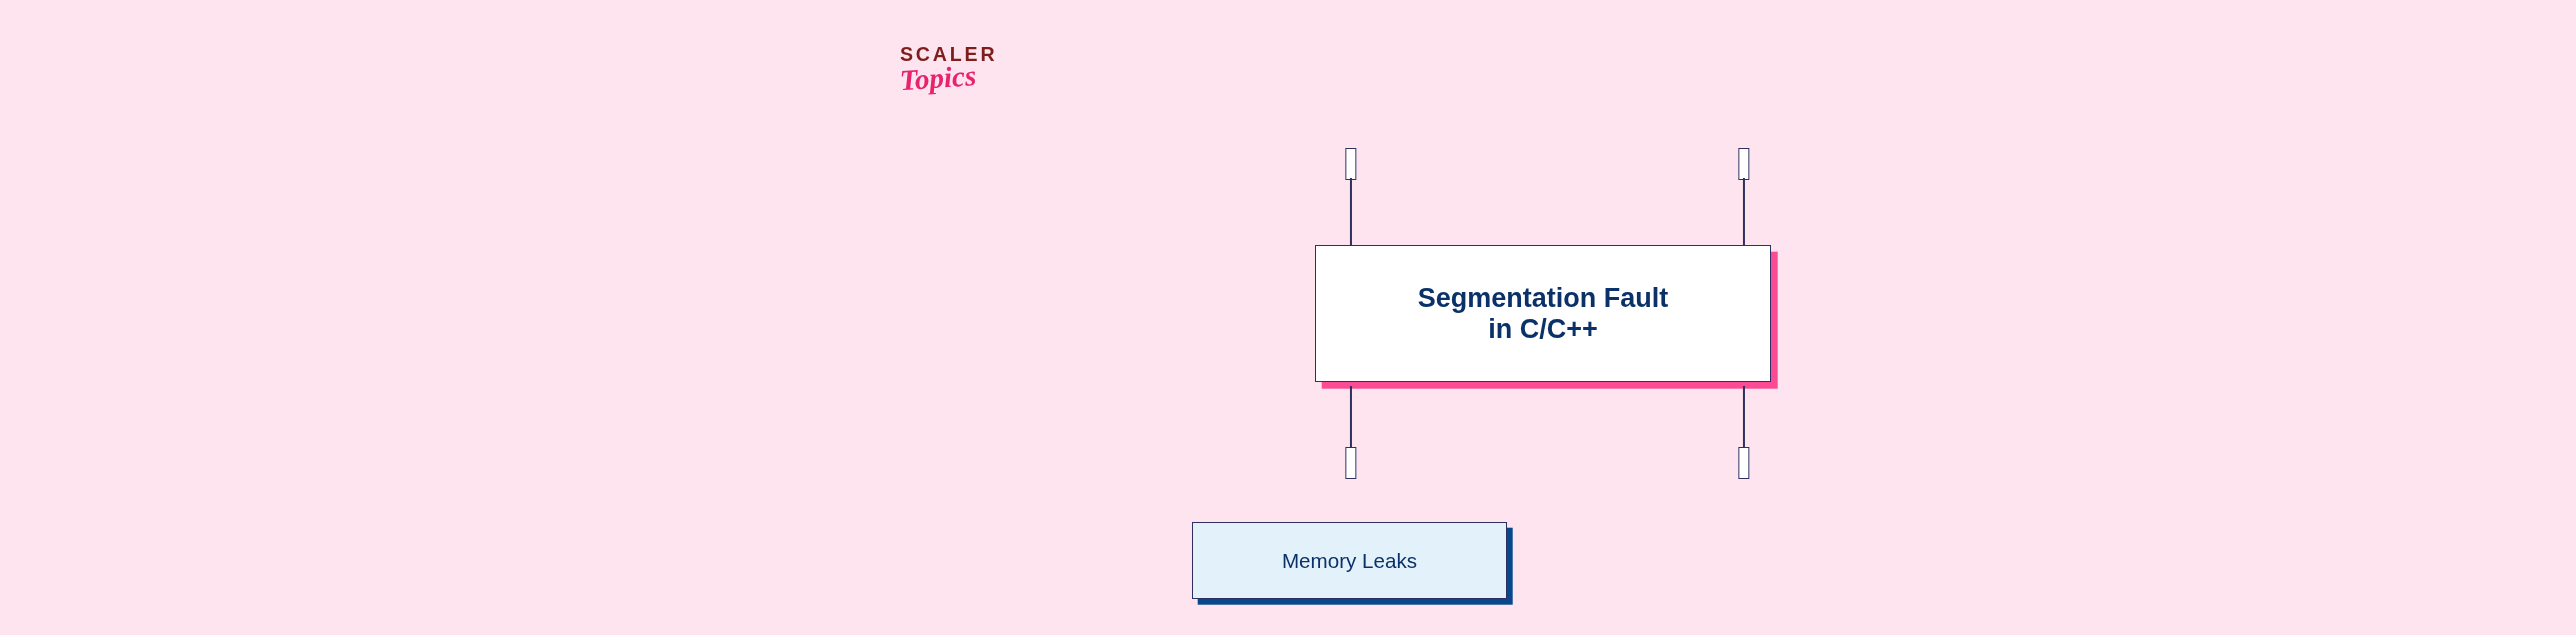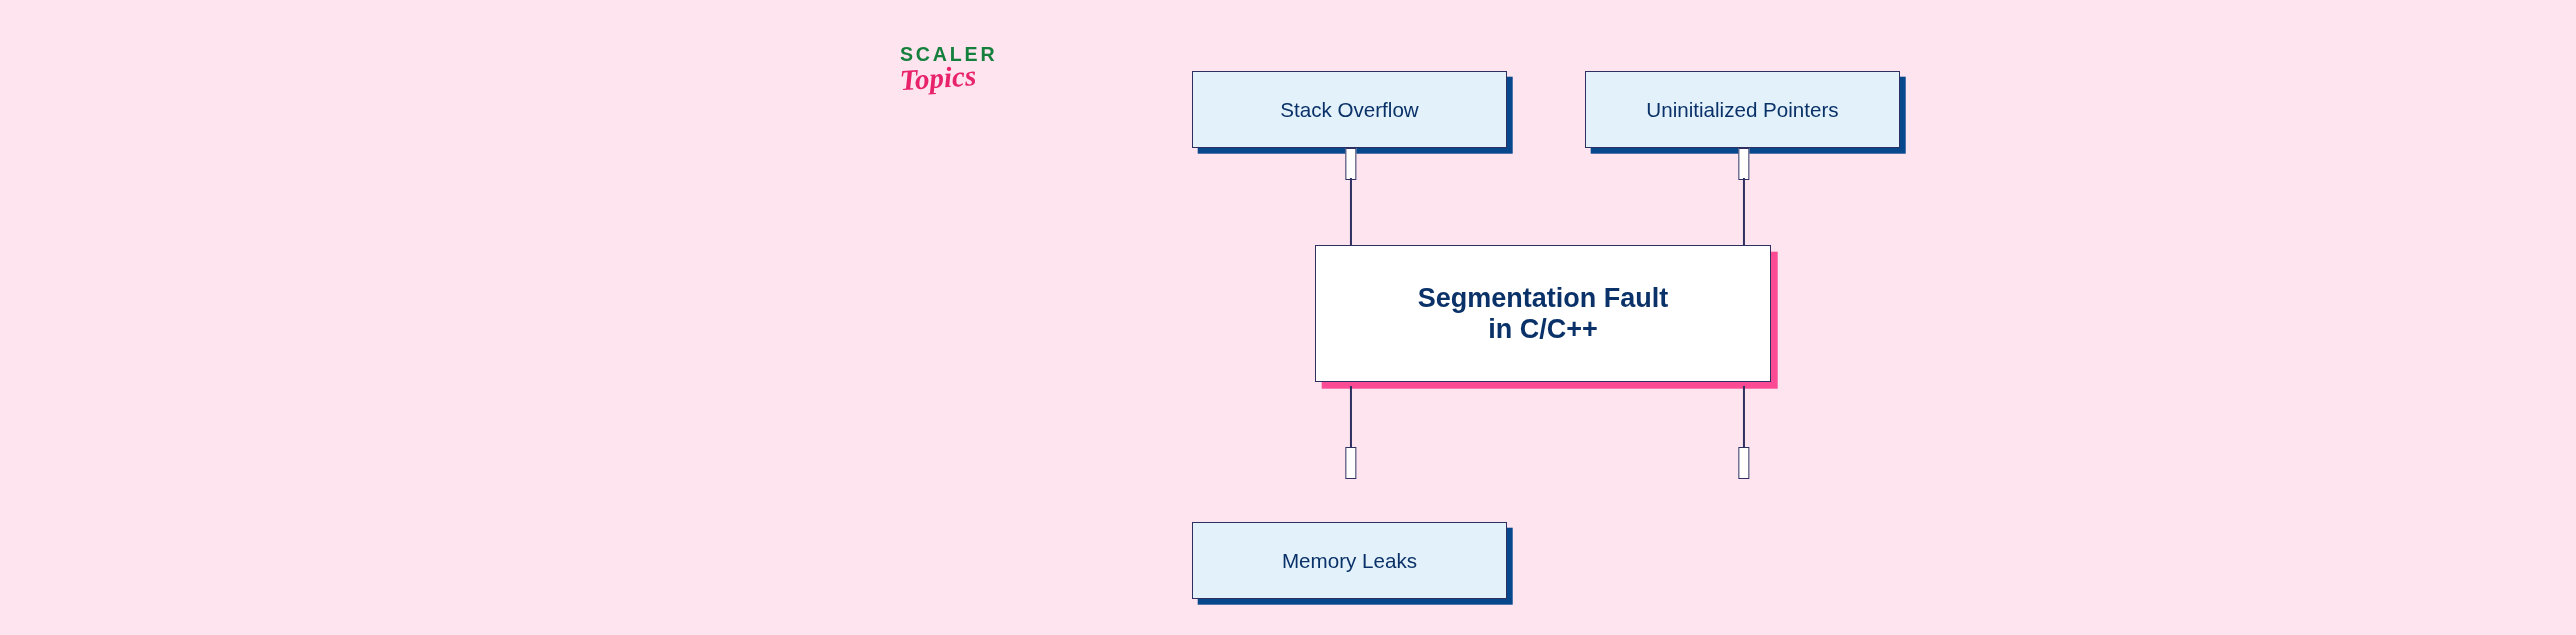--- a/index.html
+++ b/index.html
@@ -29,21 +29,21 @@
     top: 45px;
     width: 185px;
     height: 77px;
     user-select: none;
   }
   .logo-scaler {
     font-family: "Liberation Sans", sans-serif;
     font-weight: 700;
     font-size: 19.6px;
     letter-spacing: 2.8px;
-    color: #15803d;
+    color: #7f1d1d;
     line-height: 1;
     padding-left: 24px;
   }
   .logo-topics {
     font-family: "Liberation Serif", serif;
     font-style: italic;
     font-weight: 700;
     font-size: 29px;
     color: #e8226b;
     line-height: 1;
@@ -124,27 +124,21 @@
 </head>
 <body>
 
 <div id="stage">
 
   <div class="logo">
     <div class="logo-scaler">SCALER</div>
     <div class="logo-topics">Topics</div>
   </div>
 
-  <div class="node leaf" style="left:1192px; top:71px; width:315px; height:77px;">
-    <span class="node-label">Stack Overflow</span>
-  </div>
 
-  <div class="node leaf" style="left:1585px; top:71px; width:315px; height:77px;">
-    <span class="node-label">Uninitialized Pointers</span>
-  </div>
 
   <div class="node central" style="left:1315px; top:245px; width:456px; height:137px;">
     <span class="node-label">Segmentation Fault
 in C/C++</span>
   </div>
 
   <div class="node leaf" style="left:1192px; top:478px; width:315px; height:77px;margin-top:44px;">
     <span class="node-label">Memory Leaks</span>
   </div>
 

